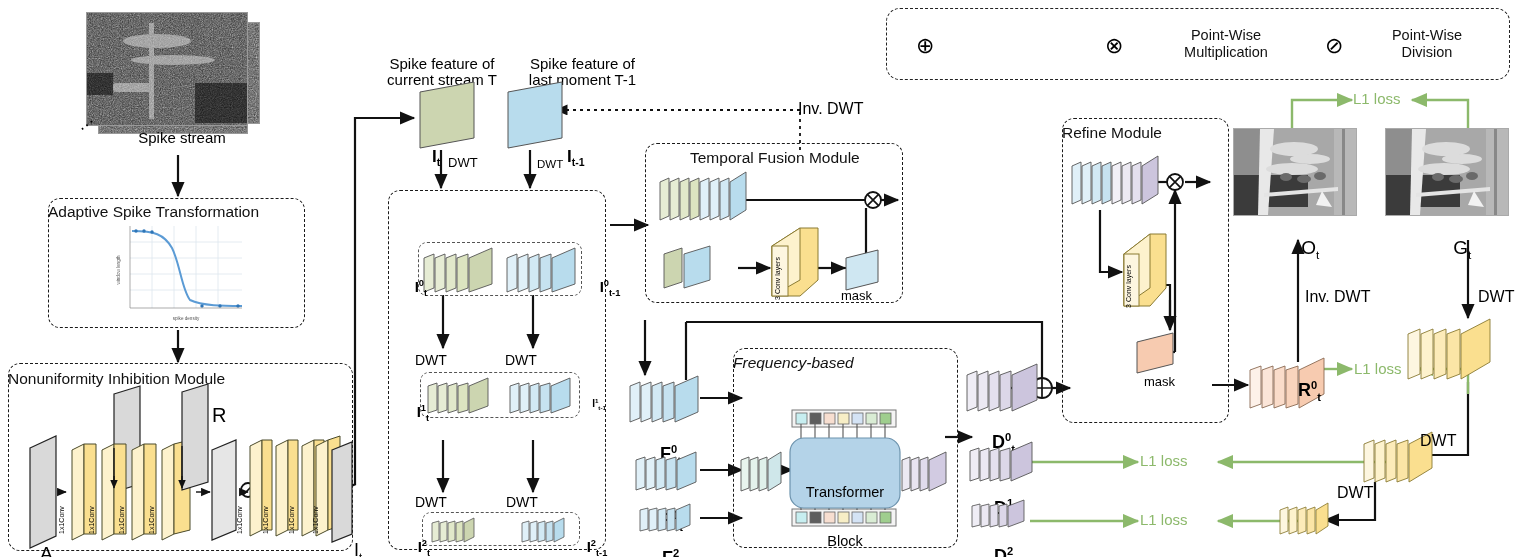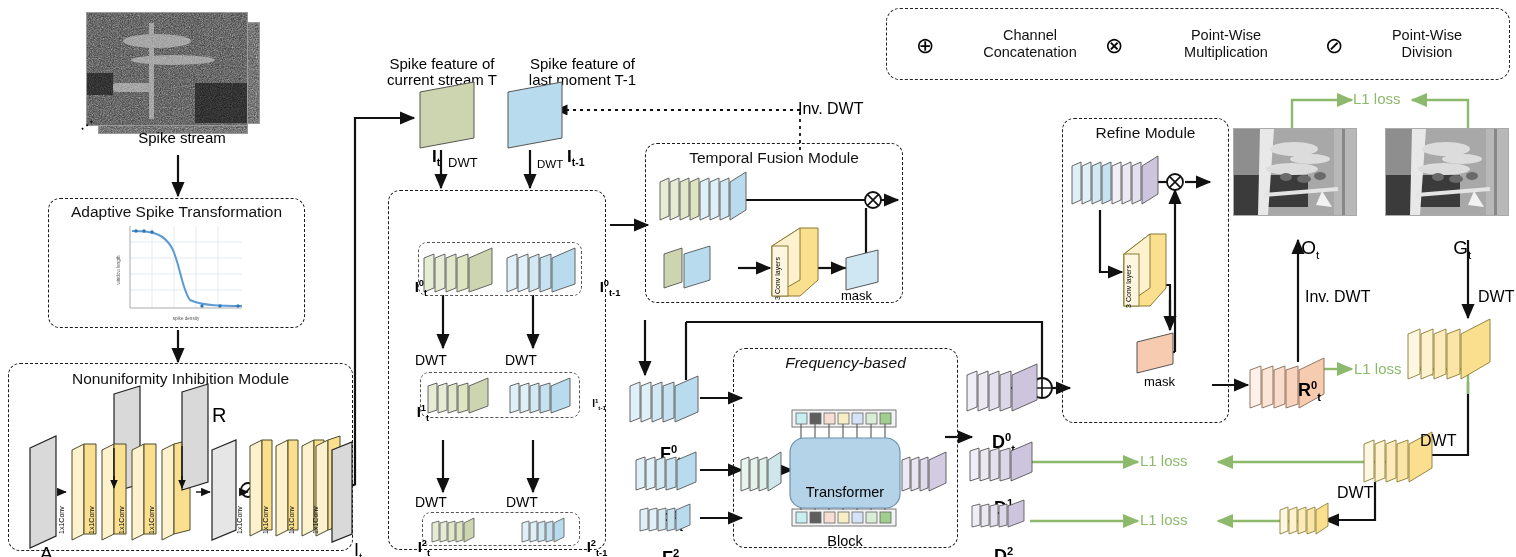--- a/index.html
+++ b/index.html
@@ -7,21 +7,21 @@
   #stage{position:relative;width:1516px;height:557px;overflow:hidden;background:#fff;}
 
   .abs{position:absolute;}
   .txt{position:absolute;font-family:"Liberation Sans",sans-serif;color:#000;line-height:1.12;white-space:pre;}
   .ctr{text-align:center;}
 
   
   .dashbox{position:absolute;border:1.6px dashed #1a1a1a;border-radius:12px;box-sizing:border-box;background:transparent;}
   .dashbox.tight{border:1.2px dashed #555;border-radius:9px;}
 
-  .modtitle{position:absolute;text-align:center;font-size:15.5px;color:#111;}
+  .modtitle{position:absolute;text-align:left;font-size:15.5px;color:#111;}
 
   
   .plane{position:absolute;}
   .plane svg{display:block;overflow:visible;}
 
   
   #wires{position:absolute;left:0;top:0;width:1516px;height:557px;pointer-events:none;}
 
   .lbl{position:absolute;font-size:13px;color:#000;}
   .lbl-sm{position:absolute;font-size:11.5px;color:#000;}
@@ -172,24 +172,20 @@
       <path d="M867.4,194.4 L878.6,205.6 M878.6,194.4 L867.4,205.6"></path>
       <path d="M1169.4,176.4 L1180.6,187.6 M1180.6,176.4 L1169.4,187.6"></path>
       <path d="M1032,388 L1052,388 M1042,378 L1042,398"></path>
       <path d="M106,490 L120,490 M113,483 L113,497"></path>
       <path d="M243,495 L253,485"></path>
     </g>
   </svg>
 
   <div class="legendbox" style="left:886px;top:8px;width:624px;height:72px;"></div>
   <div class="opglyph" style="left:916px;top:33px;font-size:22px;">⊕</div>
-  <div class="legitem" style="left:950px;top:27px;width:160px;">
-    <div>Channel</div>
-    <div>Concatenation</div>
-  </div>
   <div class="opglyph" style="left:1105px;top:33px;font-size:22px;">⊗</div>
   <div class="legitem" style="left:1136px;top:27px;width:180px;">
     <div>Point-Wise</div>
     <div>Multiplication</div>
   </div>
   <div class="opglyph" style="left:1325px;top:33px;font-size:22px;">⊘</div>
   <div class="legitem" style="left:1352px;top:27px;width:150px;">
     <div>Point-Wise</div>
     <div>Division</div>
   </div>
@@ -473,21 +469,21 @@
     </svg>
   </div>
   <div class="txt" style="left:401px;top:522px;font-size:15px;font-weight:600;">
     <span>I</span><sup>2</sup><sub>t</sub>
   </div>
   <div class="txt" style="left:570px;top:522px;font-size:15px;font-weight:600;">
     <span>I</span><sup>2</sup><sub>t-1</sub>
   </div>
 
   <div class="dashbox" style="left:645px;top:143px;width:258px;height:160px;"></div>
-  <div class="modtitle" style="left:645px;top:149px;width:258px;">Temporal Fusion Module</div>
+  <div class="modtitle" style="left:645px;top:149px;width:258px;padding-left:45px;">Temporal Fusion Module</div>
 
   <div class="plane" style="left:658px;top:168px;">
     <svg width="92" height="58">
       <g stroke="#555" stroke-width="0.9">
         <polygon points="2,14 11,10 11,48 2,52" fill="#e6ecd4"></polygon>
         <polygon points="12,14 21,10 21,48 12,52" fill="#e6ecd4"></polygon>
         <polygon points="22,14 31,10 31,48 22,52" fill="#e1e8ca"></polygon>
         <polygon points="32,14 41,10 41,48 32,52" fill="#dce4c0"></polygon>
         <polygon points="42,14 51,10 51,48 42,52" fill="#e0f0f8"></polygon>
         <polygon points="52,14 61,10 61,48 52,52" fill="#e0f0f8"></polygon>

